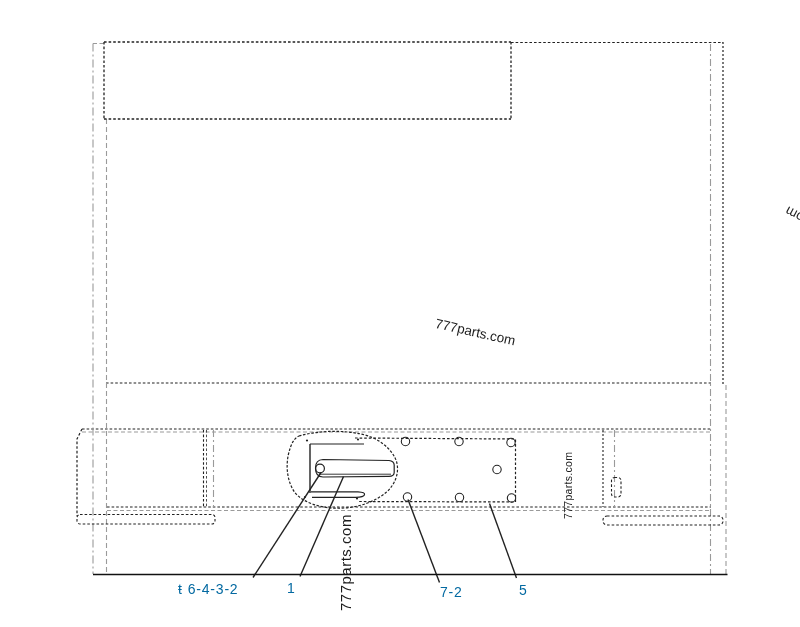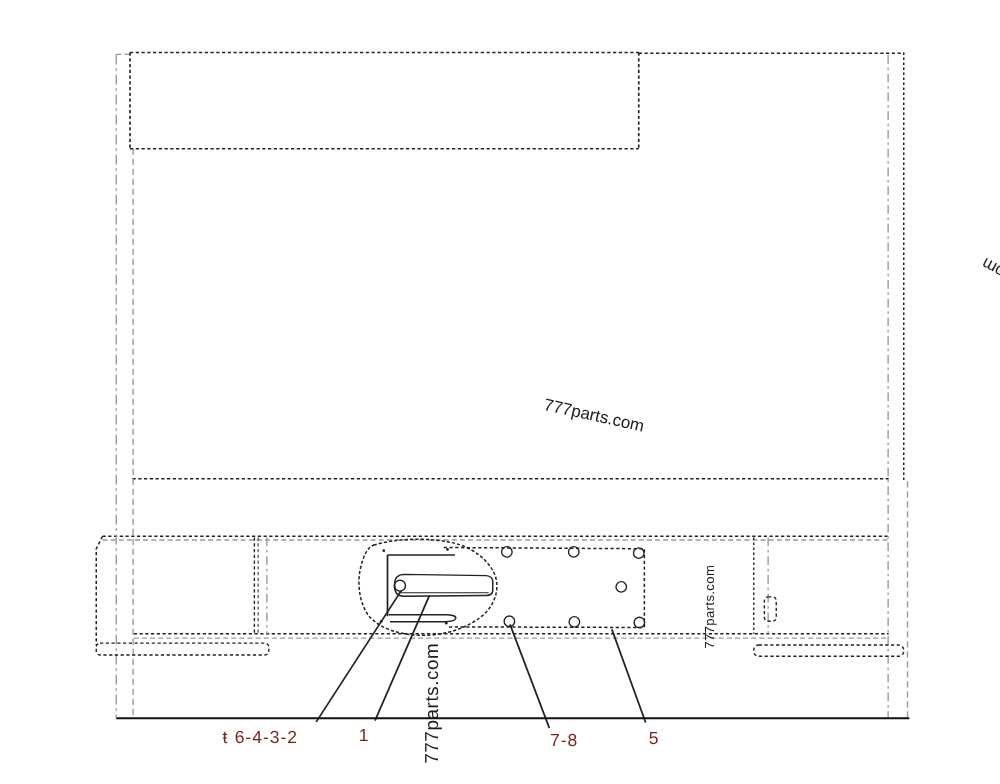--- a/index.html
+++ b/index.html
@@ -10,21 +10,21 @@
     background: #ffffff;
     overflow: hidden;
     font-family: "Liberation Sans", sans-serif;
   }
   svg.lineart { position: absolute; left: 0; top: 0; }
 
   .callout {
     position: absolute;
     font-size: 14px;
     letter-spacing: 0.8px;
-    color: #7f1d1d;
+    color: #0369a1;
     white-space: nowrap;
   }
   .callout .prefix { margin-right: 5px; }
 
   .wm {
     position: absolute;
     color: #1c1c1c;
     white-space: nowrap;
     transform-origin: 0 0;
   }
@@ -120,21 +120,21 @@
     <path d="M93,574.5 H727.5" stroke="#111" stroke-width="1.6" fill="none"></path>
   </svg>
 
   <div class="callout" style="left:178px; top:581px;">
     <span class="prefix">ŧ</span><span>6-4-3-2</span>
   </div>
   <div class="callout" style="left:287px; top:580px;">
     <span>1</span>
   </div>
   <div class="callout" style="left:440px; top:584px;">
-    <span>7-8</span>
+    <span>7-2</span>
   </div>
   <div class="callout" style="left:519px; top:582px;">
     <span>5</span>
   </div>
 
   <div class="wm wm-center">777parts.com</div>
   <div class="wm wm-right">777parts.com</div>
   <div class="wm wm-bottom">777parts.com</div>
   <div class="wm wm-edge">777parts.com</div>
 

